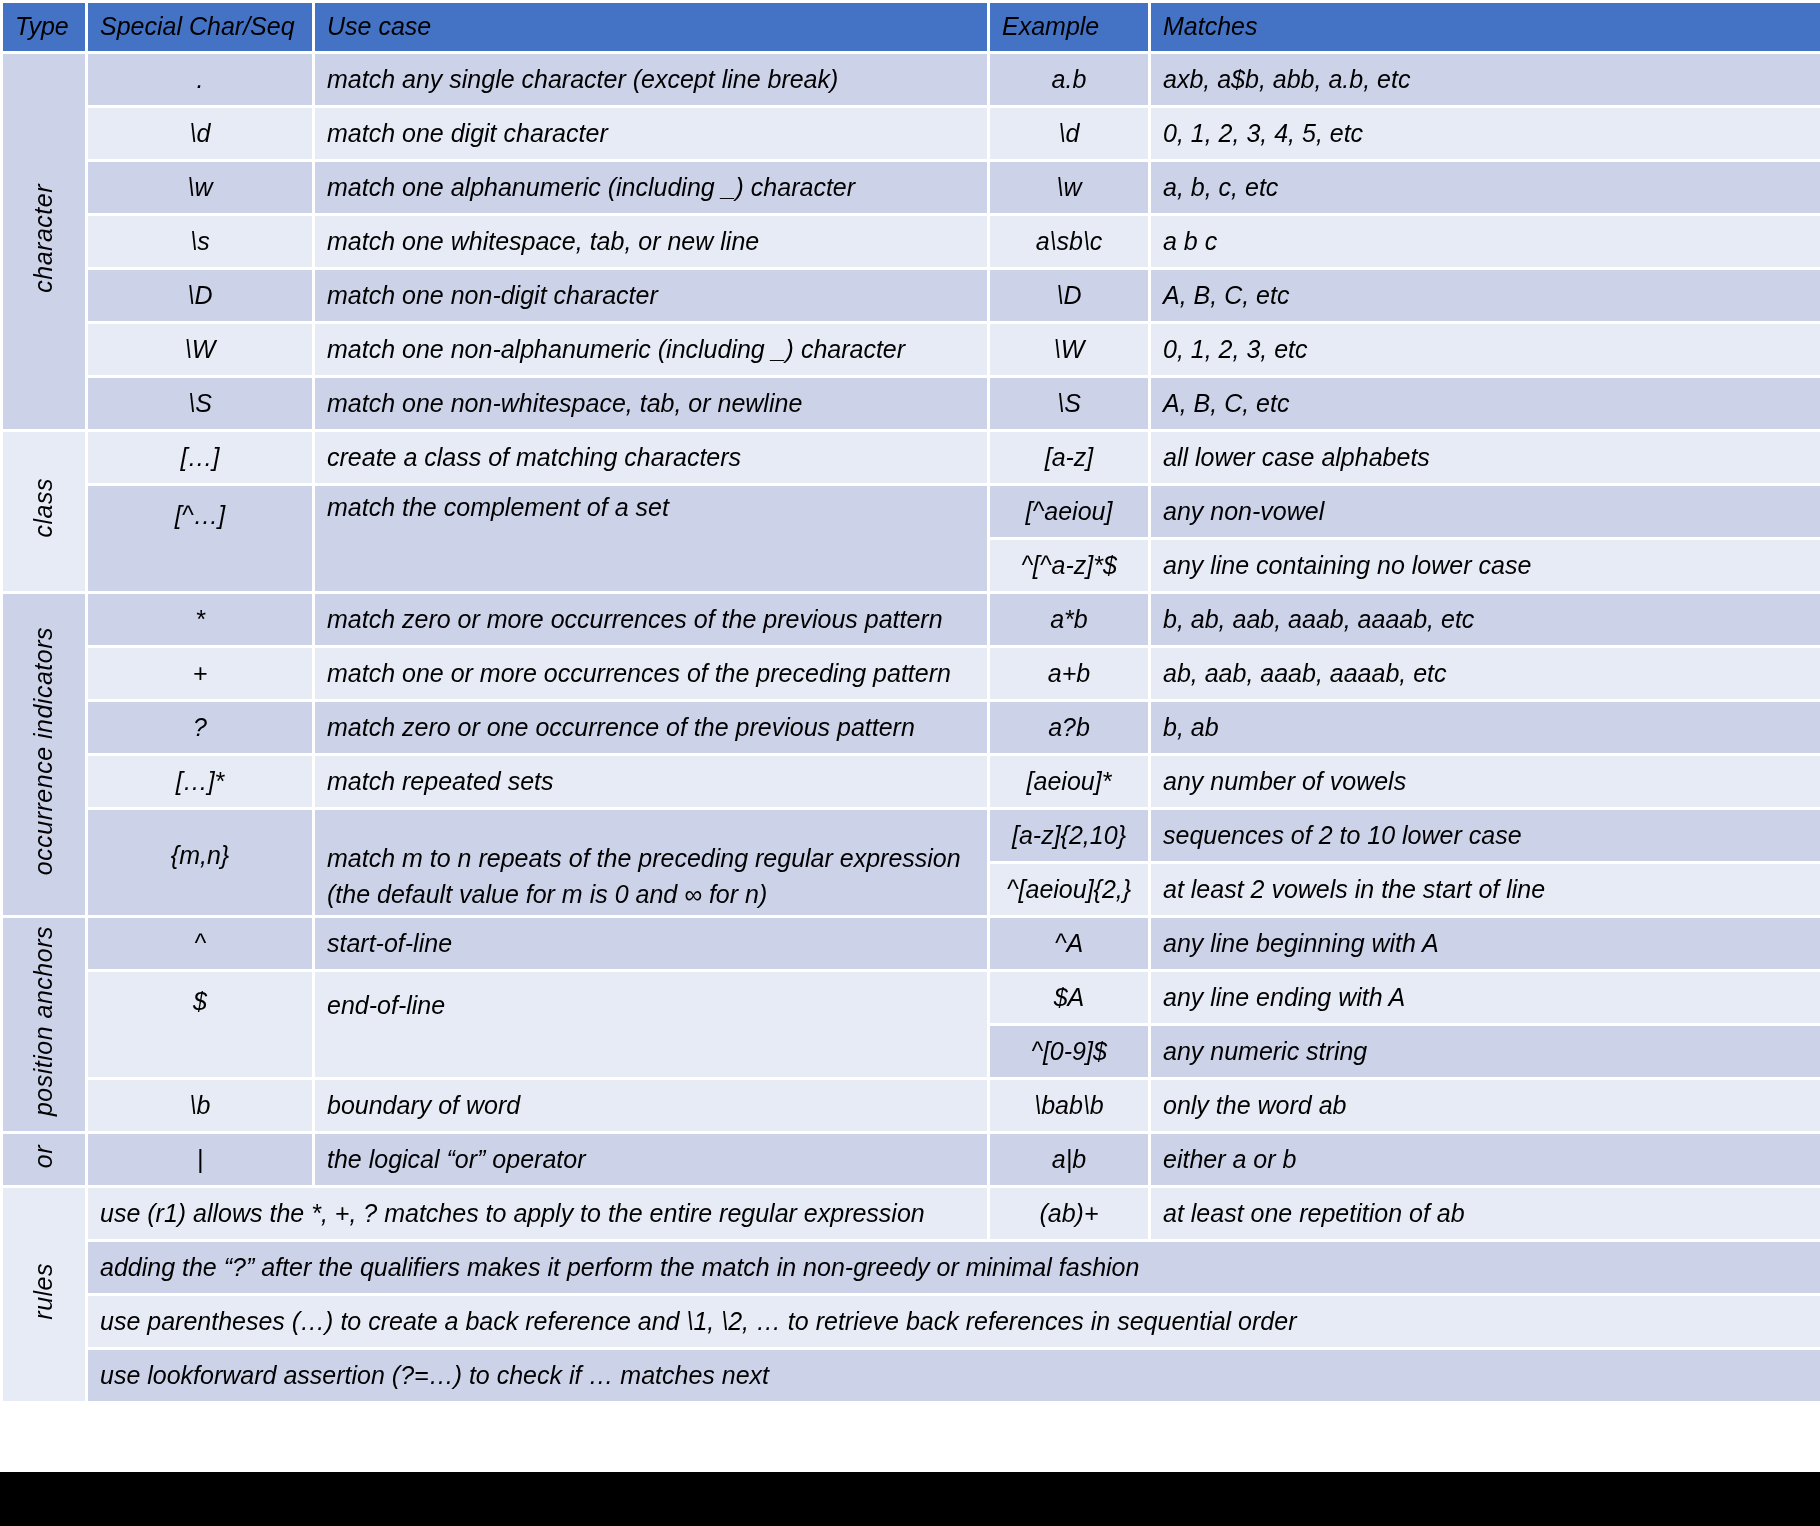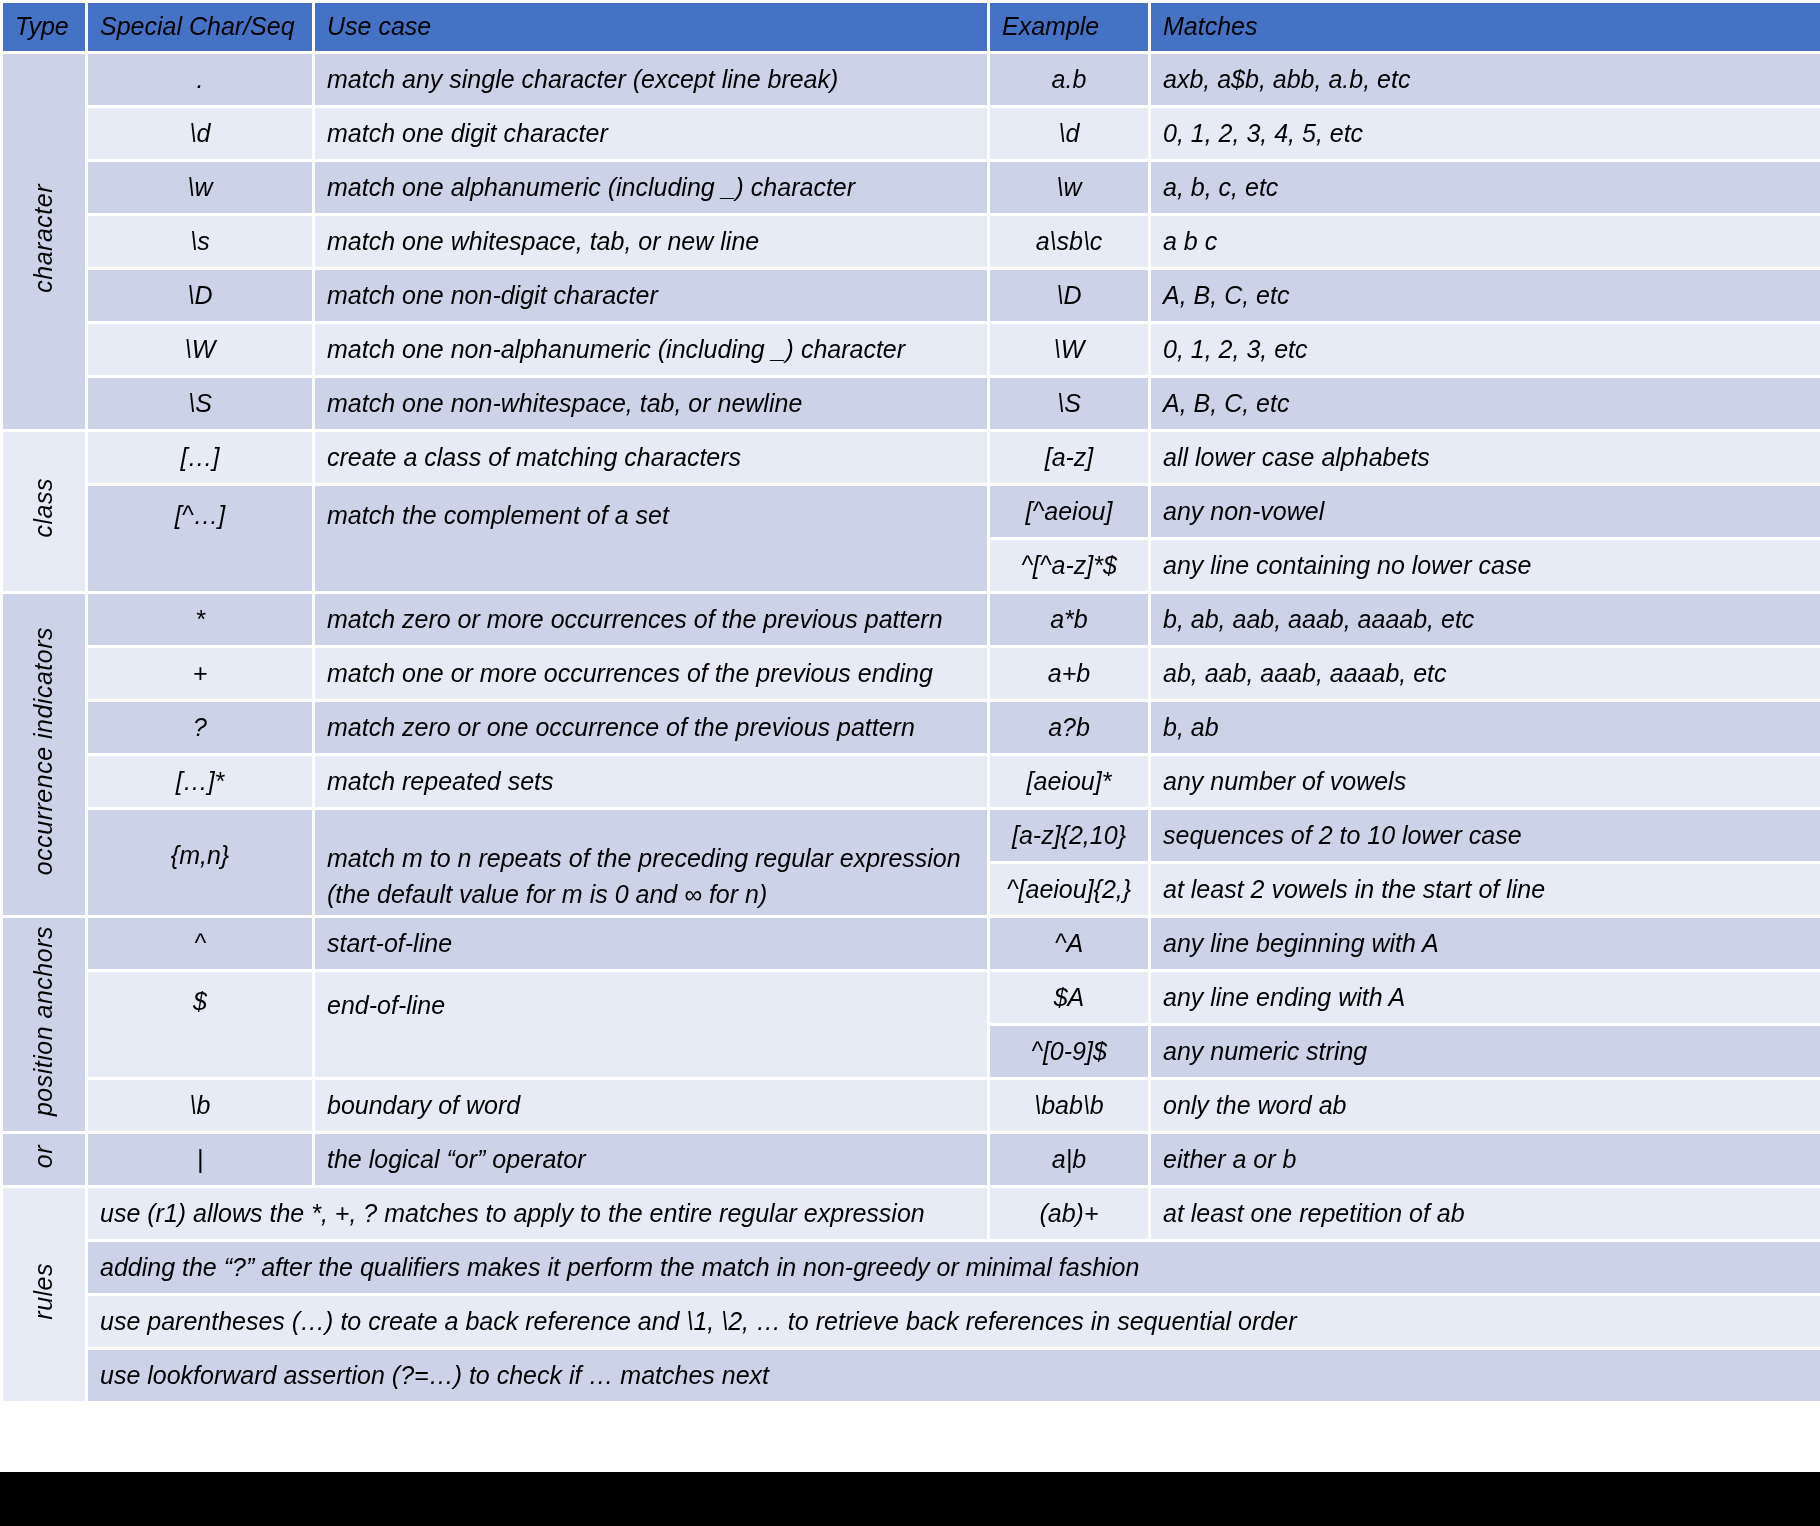--- a/index.html
+++ b/index.html
@@ -144,41 +144,41 @@
       <td class="typecell light" rowspan="3">
         <span class="vtext">class</span>
       </td>
       <td class="band-light c-char" style="height:51px">[…]</td>
       <td class="band-light c-use">create a class of matching characters</td>
       <td class="band-light c-ex">[a-z]</td>
       <td class="band-light c-mat">all lower case alphabets</td>
     </tr>
     <tr>
       <td class="band-dark c-char" rowspan="2" style="vertical-align:top;padding-top:14px">[^…]</td>
-      <td class="band-dark c-use" rowspan="2" style="vertical-align:top;padding-top:14px">match the complement of a set</td>
+      <td class="band-dark c-use" rowspan="2" style="vertical-align:top;padding-top:6px">match the complement of a set</td>
       <td class="band-dark c-ex" style="height:51px">[^aeiou]</td>
       <td class="band-dark c-mat">any non-vowel</td>
     </tr>
     <tr>
       <td class="band-light c-ex" style="height:51px">^[^a-z]*$</td>
       <td class="band-light c-mat">any line containing no lower case</td>
     </tr>
 
     <tr>
       <td class="typecell" rowspan="6">
         <span class="vtext">occurrence indicators</span>
       </td>
       <td class="band-dark c-char" style="height:51px">*</td>
       <td class="band-dark c-use">match zero or more occurrences of the previous pattern</td>
       <td class="band-dark c-ex">a*b</td>
       <td class="band-dark c-mat">b, ab, aab, aaab, aaaab, etc</td>
     </tr>
     <tr>
       <td class="band-light c-char" style="height:51px">+</td>
-      <td class="band-light c-use">match one or more occurrences of the previous ending</td>
+      <td class="band-light c-use">match one or more occurrences of the preceding pattern</td>
       <td class="band-light c-ex">a+b</td>
       <td class="band-light c-mat">ab, aab, aaab, aaaab, etc</td>
     </tr>
     <tr>
       <td class="band-dark c-char" style="height:51px">?</td>
       <td class="band-dark c-use">match zero or one occurrence of the previous pattern</td>
       <td class="band-dark c-ex">a?b</td>
       <td class="band-dark c-mat">b, ab</td>
     </tr>
     <tr>

